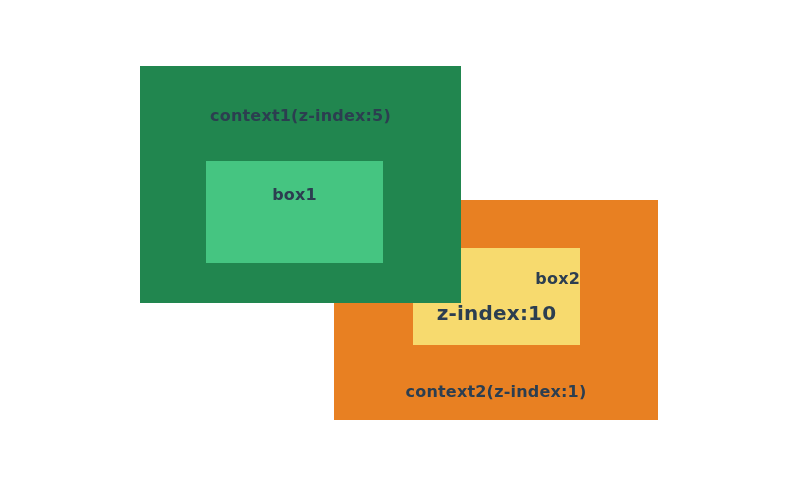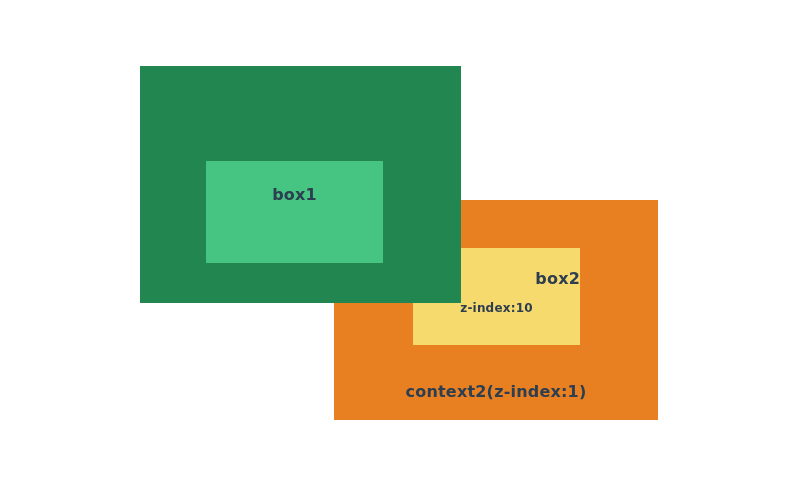--- a/index.html
+++ b/index.html
@@ -91,37 +91,38 @@
     background: #f7da6e;
     z-index: 10;
   }
   #box2 .label-a {
     top: 22px;
     font-size: 16px;
     text-align: right;
   }
   #box2 .label-b {
     top: 54px;
-    font-size: 12px;
+    font-size: 20px;
   }
 </style>
 </head>
 <body>
 
 <div id="stage">
 
   <div class="stack-box" id="context2">
     <div class="label">context2(z-index:1)</div>
 
     <div class="stack-box" id="box2">
       <div class="label label-a">box2</div>
       <div class="label label-b">z-index:10</div>
     </div>
   </div>
 
   <div class="stack-box" id="context1">
+    <div class="label">context1(z-index:5)</div>
 
     <div class="stack-box" id="box1">
       <div class="label label-a">box1</div>
     </div>
   </div>
 
 </div>
 
 </body></html>

